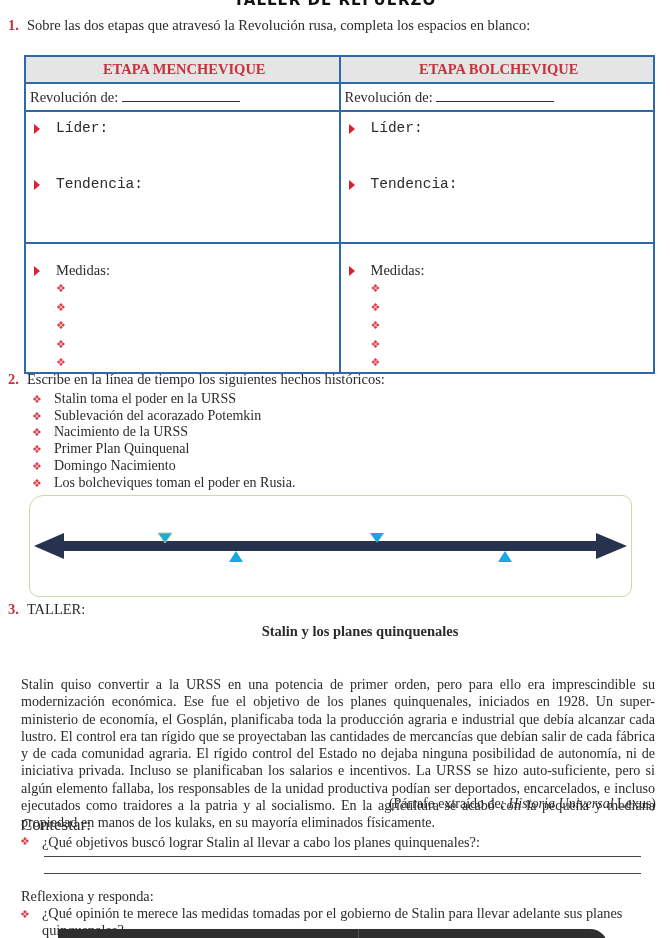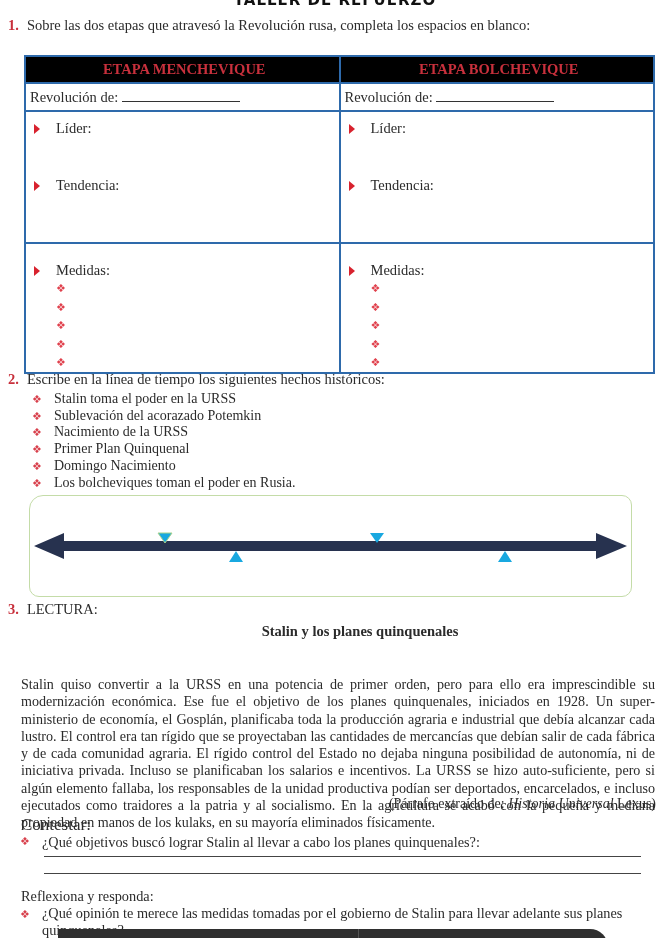--- a/index.html
+++ b/index.html
@@ -19,26 +19,26 @@
   .q1 { top: 17px; }
 
   table.etapas {
     position: absolute; left: 24px; top: 55px; width: 631px;
     border-collapse: collapse; table-layout: fixed;
   }
   table.etapas td, table.etapas th {
     border: 2px solid #2e6aab; vertical-align: top; padding: 0 0 0 4px;
   }
   table.etapas th {
-    background: #000000; color: #c8303c; font-weight: bold;
+    background: #e5e5e5; color: #c8303c; font-weight: bold;
     height: 25px; font-size: 14.5px; text-align: center; vertical-align: middle;
   }
   .rev-row td { height: 26px; vertical-align: middle !important; font-size: 14.5px; }
   .blank { display: inline-block; border-bottom: 1px solid #333; width: 118px; height: 12px; vertical-align: baseline; }
-  .lt-row td { height: 130px; }
+  .lt-row td { height: 130px; font-family: Liberation Mono, monospace; }
   .med-row td { height: 106px; }
   .item { position: relative; padding-left: 26px; font-size: 14.5px; }
   .item .tri {
     position: absolute; left: 4px; top: 4px; width: 0; height: 0;
     border-top: 5px solid transparent; border-bottom: 5px solid transparent;
     border-left: 6px solid #d8222e;
   }
   .lider { margin-top: 8px; }
   .tend { margin-top: 40px; }
   .medidas { margin-top: 18px; }
@@ -153,21 +153,21 @@
   <svg class="timeline-svg" width="601" height="100" viewBox="0 0 601 100">
     <polygon points="4,50 34,37 34,45 566,45 566,37 597,50 566,63 566,55 34,55 34,63" fill="#27324f"></polygon>
     <polygon points="128,37 142,37 135,47" fill="#19a8e0" stroke="#a6d28a" stroke-width="1"></polygon>
     <polygon points="340,37 354,37 347,47" fill="#19a8e0"></polygon>
     <polygon points="199,66 213,66 206,55" fill="#19a8e0"></polygon>
     <polygon points="468,66 482,66 475,55" fill="#19a8e0"></polygon>
   </svg>
 </div>
 
 <div class="q q3">
-  <span class="num">3.</span><span>LECTURA:</span>
+  <span class="num">3.</span><span>TALLER:</span>
 </div>
 
 <div class="lec-title">Stalin y los planes quinquenales</div>
 <div class="lec-body">Stalin quiso convertir a la URSS en una potencia de primer orden, pero para ello era imprescindible su modernización económica. Ese fue el objetivo de los planes quinquenales, iniciados en 1928. Un super-ministerio de economía, el Gosplán, planificaba toda la producción agraria e industrial que debía alcanzar cada lustro. El control era tan rígido que se proyectaban las cantidades de mercancías que debían salir de cada fábrica y de cada comunidad agraria. El rígido control del Estado no dejaba ninguna posibilidad de autonomía, ni de iniciativa privada. Incluso se planificaban los salarios e incentivos. La URSS se hizo auto-suficiente, pero si algún elemento fallaba, los responsables de la unidad productiva podían ser deportados, encarcelados, e incluso ejecutados como traidores a la patria y al socialismo. En la agricultura se acabó con la pequeña y mediana propiedad en manos de los kulaks, en su mayoría eliminados físicamente.</div>
 <div class="source"><span>(Párrafo extraído de: </span><i>Historia Universal</i><span> Lexus)</span></div>
 
 <div class="contestar">Contestar:</div>
 <div class="pregunta p1"><span class="dm">❖</span><span>¿Qué objetivos buscó  lograr Stalin al llevar a cabo los planes quinquenales?:</span></div>
 <div class="line l1"></div>
 <div class="line l2"></div>

